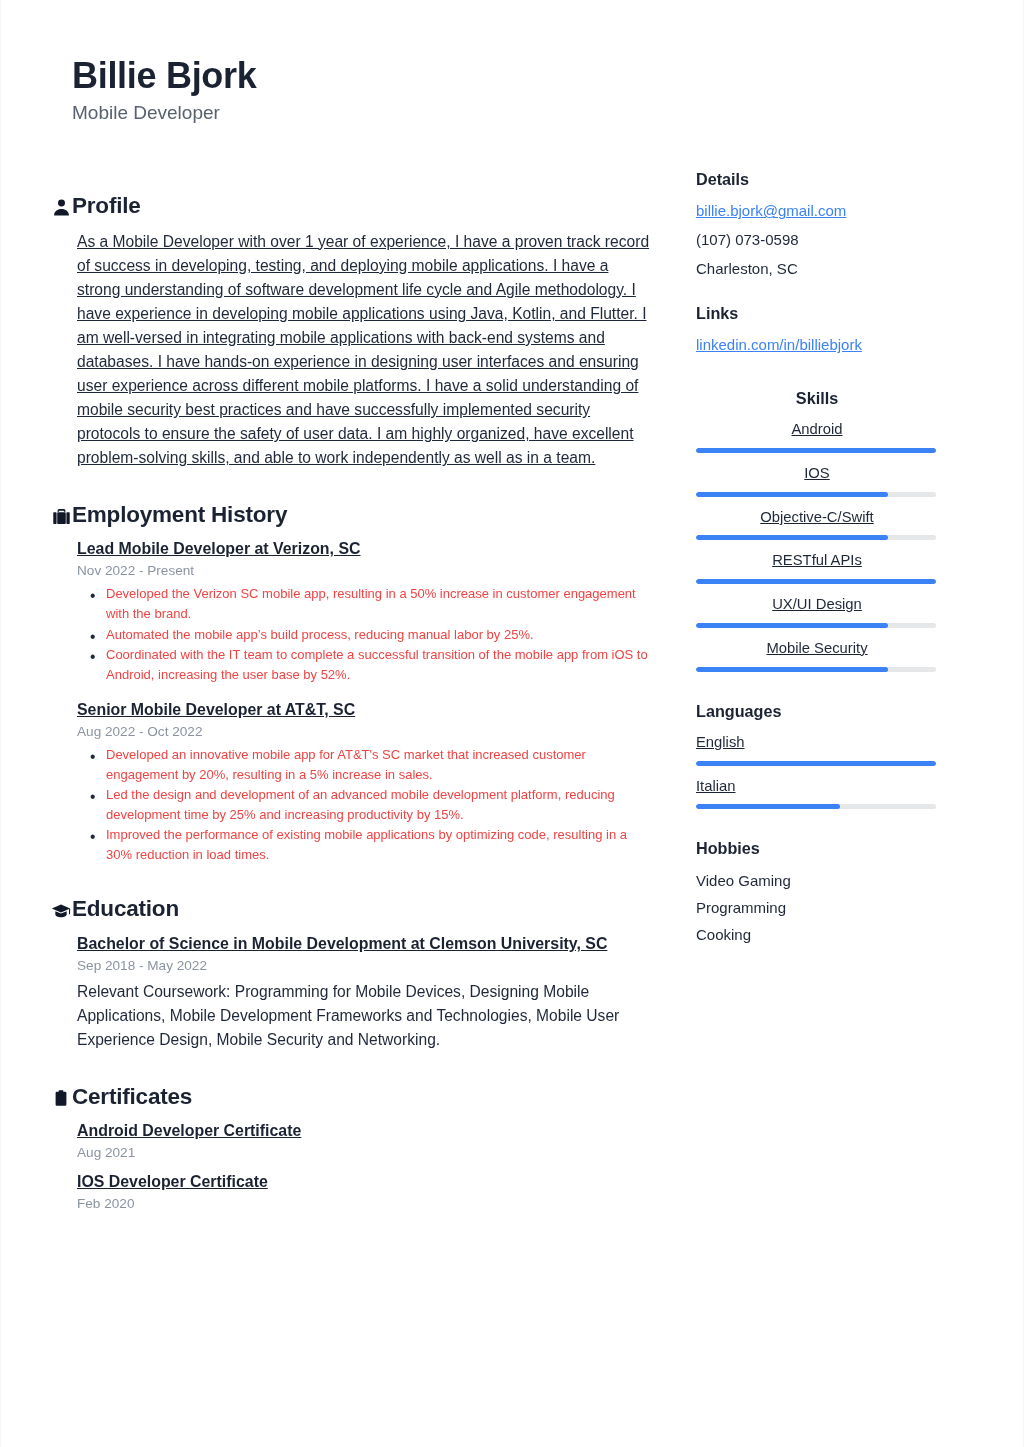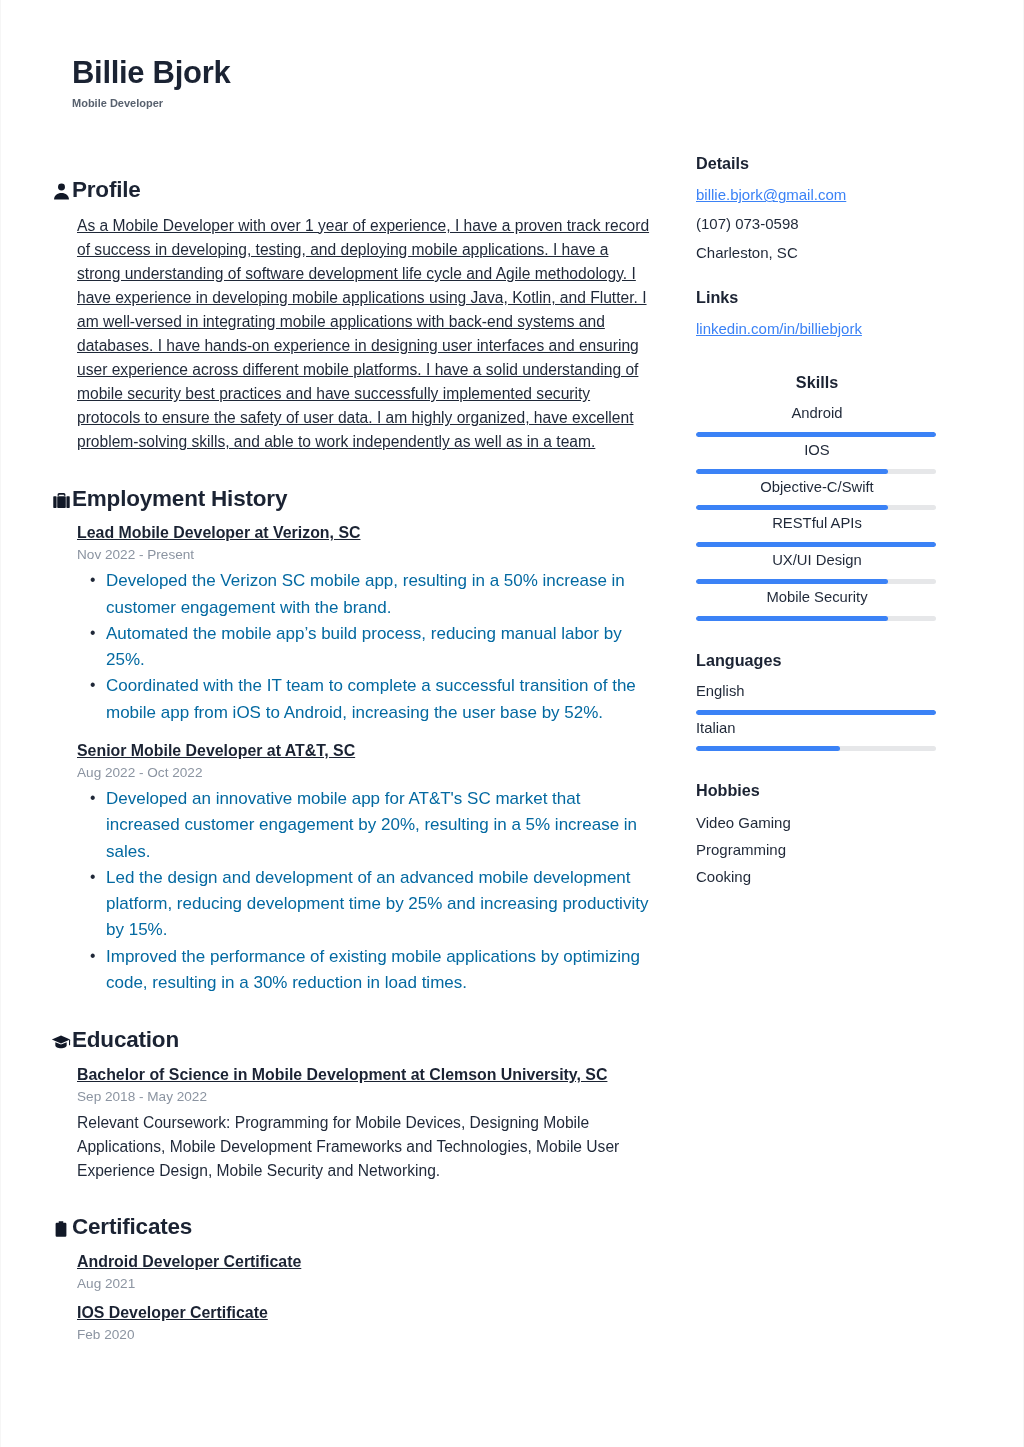--- a/index.html
+++ b/index.html
@@ -24,33 +24,32 @@
     padding: 0;
     overflow: hidden;
     box-shadow: inset 1px 0 0 rgba(0,0,0,0.035), inset -1px 0 0 rgba(0,0,0,0.035);
   }
 
   
   .header {
     padding: 56px 72px 0 72px;
   }
   .full-name {
-    font-size: 31px;
+    font-size: 36px;
     font-weight: 700;
     letter-spacing: -0.3px;
     color: #1b2333;
     line-height: 1.12;
     margin: 0;
   }
   .job-title {
-    font-size: 11px;
+    font-size: 19px;
     color: #58616e;
     margin-top: 5px;
     line-height: 1.3;
-    font-weight: bold;
   }
 
   
   .content {
     display: flex;
     padding: 36px 72px 0 50px;
     gap: 46px;
     align-items: flex-start;
   }
   .col-main {
@@ -123,23 +122,23 @@
     line-height: 1.545;
     color: #1f2838;
     margin-top: 5px;
   }
   ul.bullets {
     margin: 4px 0 0 0;
     padding-left: 29px;
     list-style: none;
   }
   ul.bullets li {
-    font-size: 17px;
+    font-size: 13px;
     line-height: 1.545;
-    color: #0369a1;
+    color: #ef4444;
     position: relative;
     margin-bottom: 0px;
   }
   ul.bullets li::before {
     content: "•";
     position: absolute;
     left: -16px;
     top: 0;
     color: #1f2838;
     font-size: 15.6px;
@@ -167,21 +166,21 @@
   .side-link {
     font-size: 15px;
     line-height: 1.45;
     color: #3b82f6;
     text-decoration: underline;
     display: inline-block;
     margin-bottom: 7px;
     cursor: pointer;
   }
 
-  .skill-row { margin-bottom: 3px; }
+  .skill-row { margin-bottom: 10px; text-decoration: underline; }
   .skill-label {
     font-size: 14.8px;
     color: #1f2838;
     line-height: 1.4;
     margin-bottom: 8px;
   }
   .skill-track {
     height: 5px;
     width: 240px;
     background: #e6e7e9;

